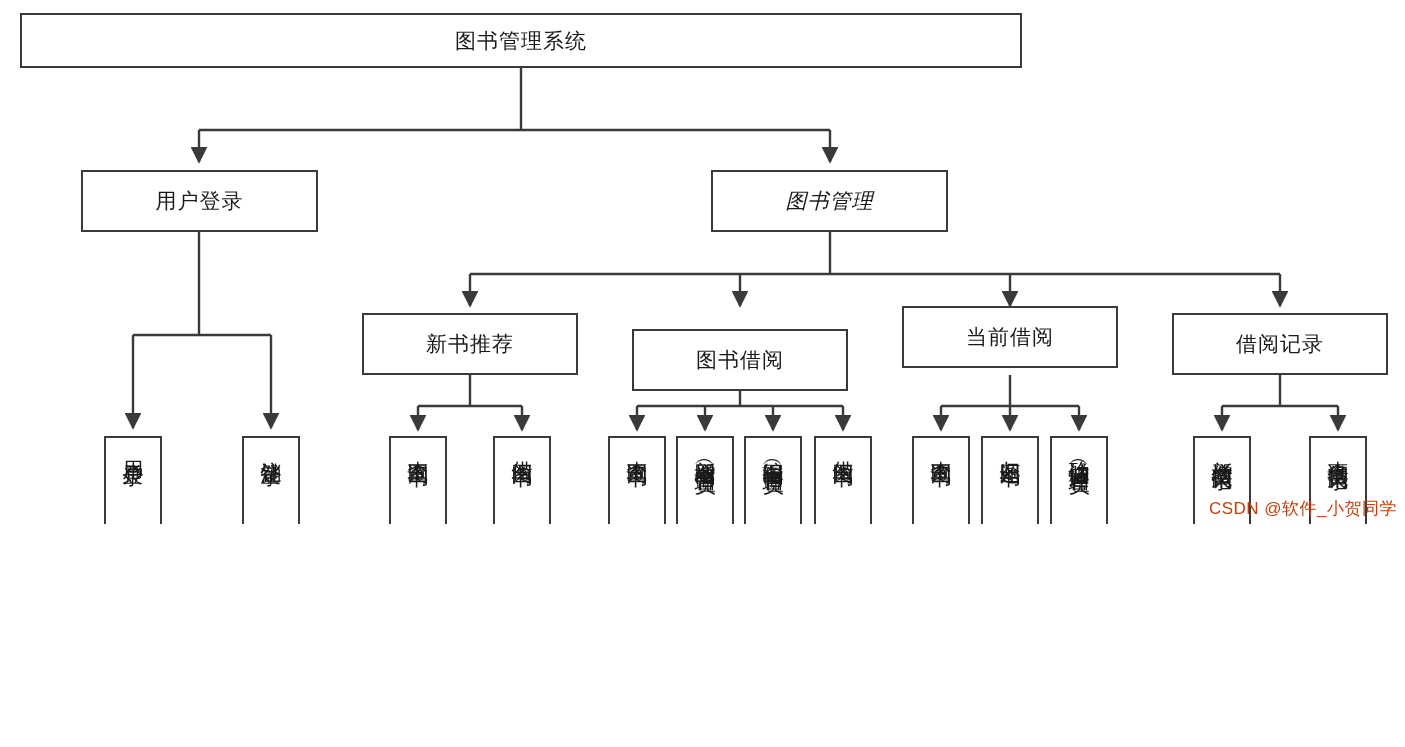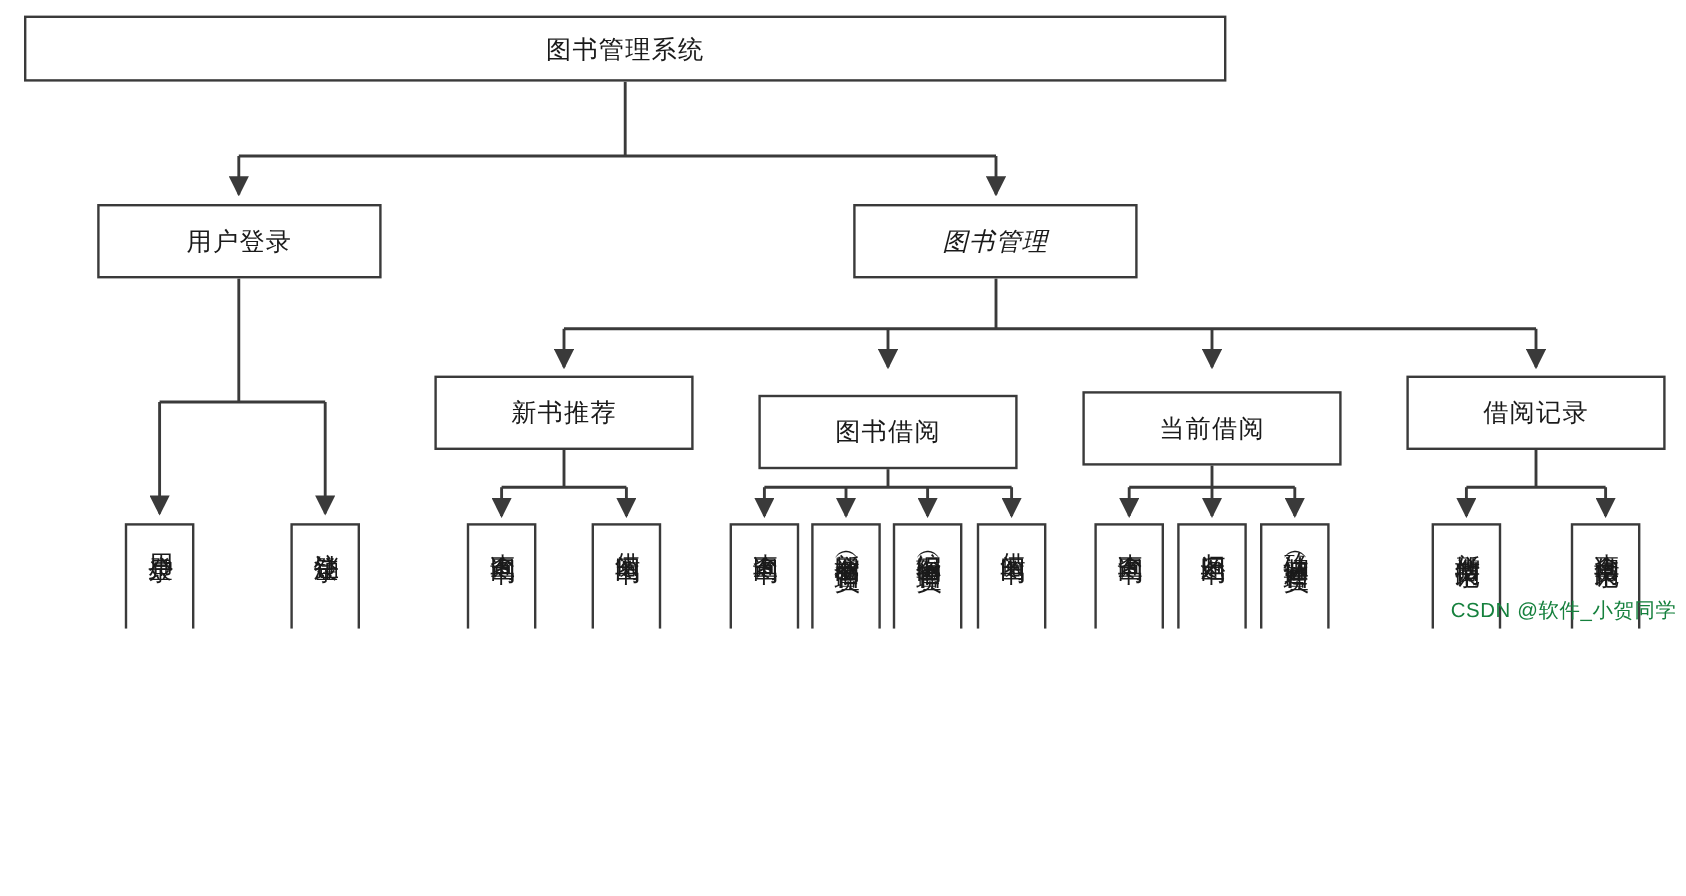--- a/index.html
+++ b/index.html
@@ -48,21 +48,21 @@
     text-orientation: upright;
     letter-spacing: 2px;
     line-height: 1.05;
     white-space: nowrap;
   }
   .watermark {
     position: absolute;
     right: 8px;
     bottom: 4px;
     font-size: 17px;
-    color: #15803d;
+    color: #c2410c;
     white-space: nowrap;
     letter-spacing: 0.5px;
   }
 </style>
 </head>
 <body>
 
 <div id="canvas">
 
   <svg class="connectors" viewBox="0 0 1405 747" xmlns="http://www.w3.org/2000/svg">
@@ -125,21 +125,21 @@
   <div class="node h" style="left:711px; top:170px; width:237px; height:62px;font-style:italic;">
     <span>图书管理</span>
   </div>
 
   <div class="node h" style="left:362px; top:313px; width:216px; height:62px;">
     <span>新书推荐</span>
   </div>
   <div class="node h" style="left:632px; top:329px; width:216px; height:62px;">
     <span>图书借阅</span>
   </div>
-  <div class="node h" style="left:902px; top:326px; width:216px; height:62px;">
+  <div class="node h" style="left:902px; top:306px; width:216px; height:62px;">
     <span>当前借阅</span>
   </div>
   <div class="node h" style="left:1172px; top:313px; width:216px; height:62px;">
     <span>借阅记录</span>
   </div>
 
   <div class="node v" style="left:104px; top:436px; width:58px; height:299px;">
     <span class="vtext">用户登录</span>
   </div>
   <div class="node v" style="left:242px; top:436px; width:58px; height:299px;">

